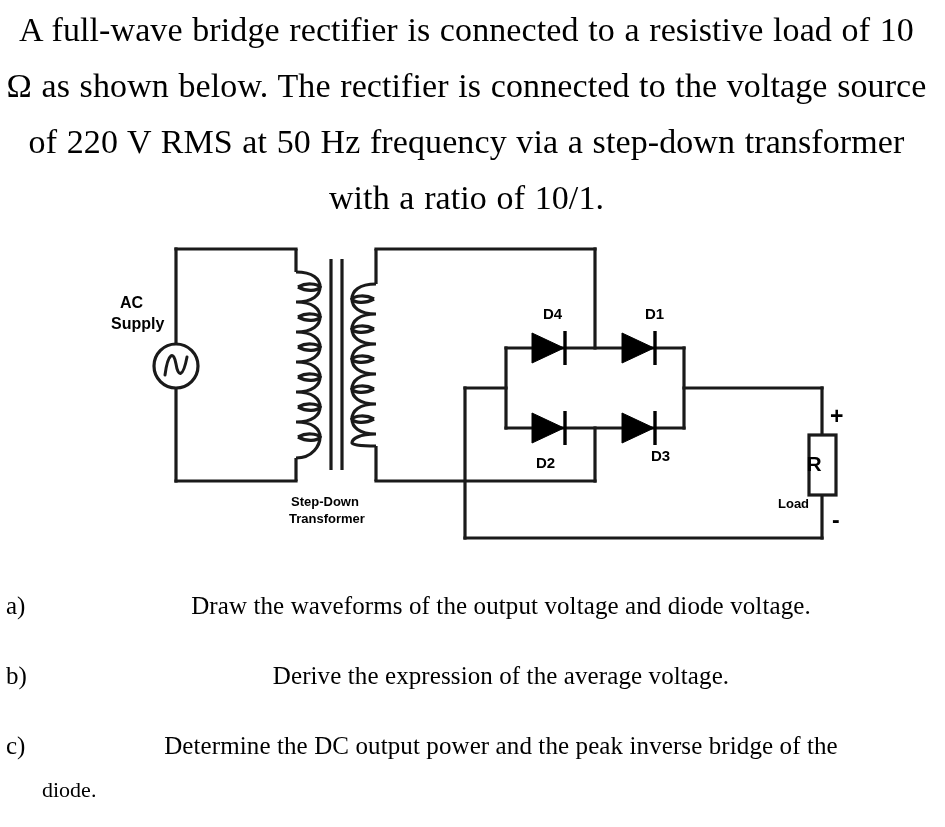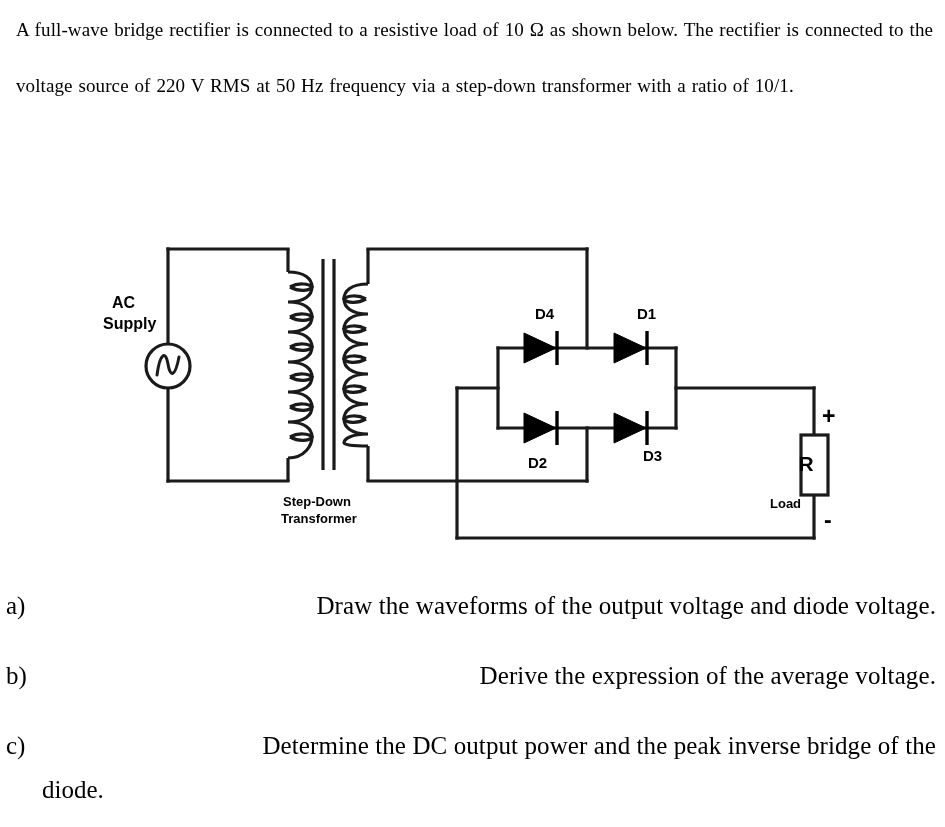--- a/index.html
+++ b/index.html
@@ -18,34 +18,34 @@
   .page {
     position: relative;
     width: 945px;
     height: 827px;
     background: #ffffff;
   }
 
   
   .statement {
     position: absolute;
-    left: 16px;
+    left: 4px;
     top: 2px;
     width: 925px;
-    font-size: 19px;
+    font-size: 34px;
     line-height: 56px;
-    text-align: left;
+    text-align: center;
     letter-spacing: 0.1px;
     word-spacing: 1px;
   }
 
   
   .figure {
     position: absolute;
-    left: 0px;
+    left: 8px;
     top: 228px;
     width: 779px;
     height: 330px;
   }
   .figure svg {
     display: block;
   }
 
   
   .questions {
@@ -61,28 +61,28 @@
     line-height: 36px;
     margin-bottom: 34px;
   }
   .q-marker {
     width: 36px;
     flex: 0 0 36px;
     text-align: left;
   }
   .q-text {
     flex: 1 1 auto;
-    text-align: right;
+    text-align: center;
     letter-spacing: 0.1px;
     margin-left: 24px;
   }
   .q-cont {
     display: block;
     padding-left: 36px;
-    font-size: 25px;
+    font-size: 22px;
     line-height: 36px;
     margin-top: -26px;
   }
 </style>
 </head>
 <body>
 
 <div class="page">
 
   <div class="statement">A full-wave bridge rectifier is connected to a resistive load of 10 Ω as shown below. The rectifier is connected to the voltage source of 220 V RMS at 50 Hz frequency via a step-down transformer with a ratio of 10/1.</div>

